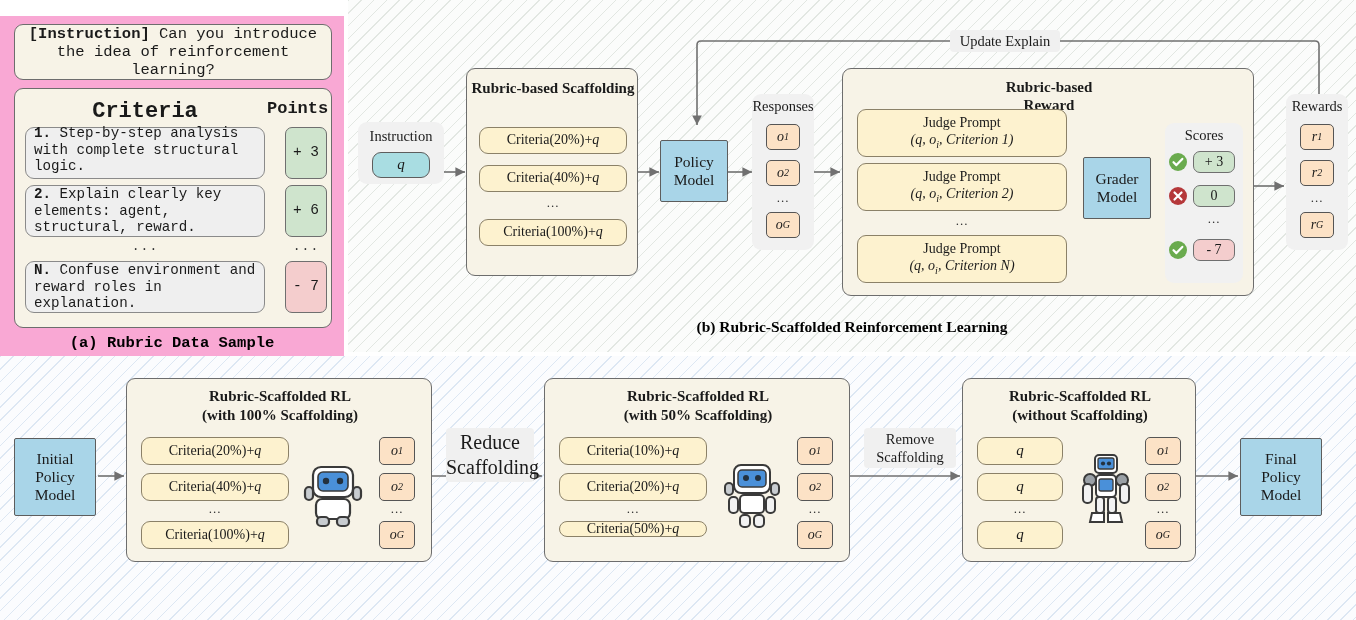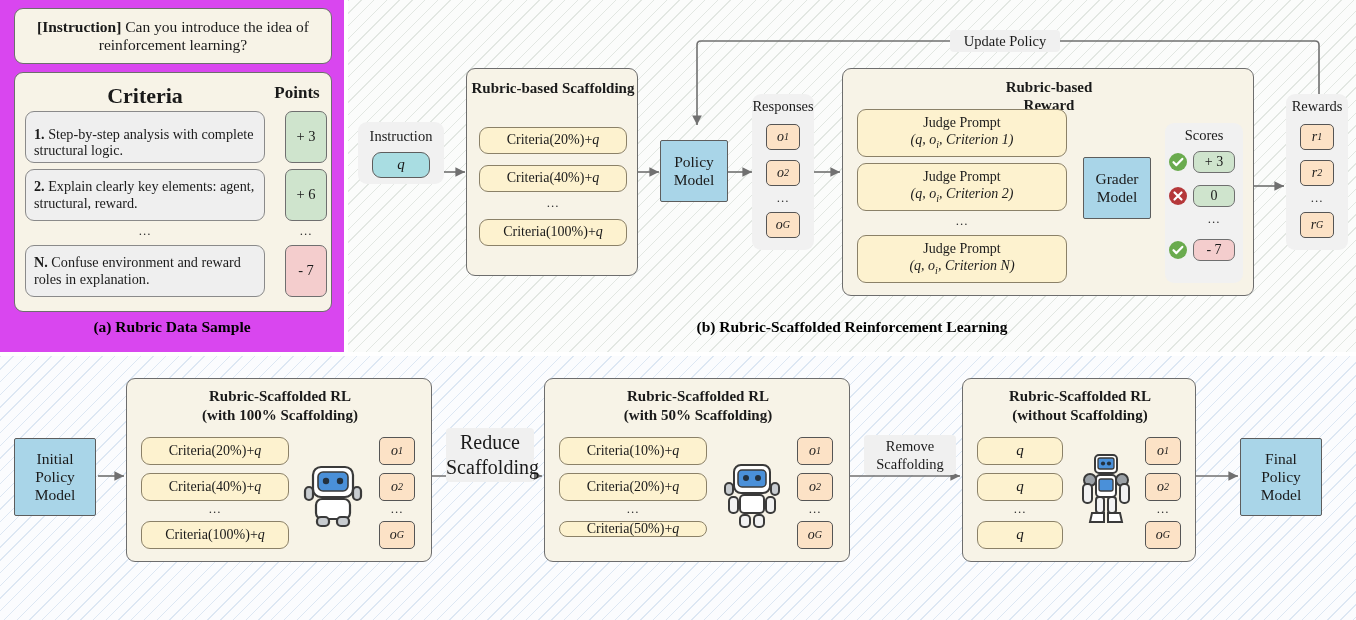--- a/index.html
+++ b/index.html
@@ -4,21 +4,21 @@
 <style>
   html,body{margin:0;padding:0;}
   body{
     width:1356px;height:620px;position:relative;overflow:hidden;
     background:#ffffff;
     font-family:"Liberation Serif", serif;
     color:#1a1a1a;
   }
   
   .panel{position:absolute;}
-  #panel-a{left:0;top:0;width:344px;height:352px;background:#d946ef;}
+  #panel-a{left:0;top:16px;width:344px;height:352px;background:#f9a8d4;font-family:Liberation Mono, monospace;}
   #panel-b{left:348px;top:0;width:1008px;height:352px;
     background:
       repeating-linear-gradient(135deg,
         rgba(206,214,206,0.55) 0px, rgba(206,214,206,0.55) 1px,
         rgba(255,255,255,0) 1px, rgba(255,255,255,0) 9px),
       #fbfcfb;}
   #panel-c{left:0;top:356px;width:1356px;height:264px;
     background:
       repeating-linear-gradient(135deg,
         rgba(196,214,234,0.55) 0px, rgba(196,214,234,0.55) 1px,
@@ -116,21 +116,21 @@
 
     <line x1="717" y1="186" x2="734" y2="186" stroke="#707070" stroke-width="1.6" marker-end="url(#ah)"></line>
 
     <line x1="808" y1="186" x2="822" y2="186" stroke="#707070" stroke-width="1.6" marker-end="url(#ah)"></line>
 
     <line x1="905" y1="186" x2="936" y2="186" stroke="#707070" stroke-width="1.6" marker-end="url(#ah)"></line>
 
     <path d="M971,103 L971,45 Q971,41 967,41 L353,41 Q349,41 349,45 L349,125" fill="none" stroke="#707070" stroke-width="1.6" marker-end="url(#ah)"></path>
   </svg>
 
-  <div class="lbl grey-tag" style="left:602px;top:30px;width:110px;height:22px;line-height:22px;font-size:14.5px;">Update Policy</div>
+  <div class="lbl grey-tag" style="left:602px;top:30px;width:110px;height:22px;line-height:22px;font-size:14.5px;">Update Explain</div>
 
   <div class="grey-panel" style="position:absolute;left:10px;top:122px;width:86px;height:62px;"></div>
   <div class="lbl" style="left:10px;top:128px;width:86px;font-size:14.5px;">Instruction</div>
   <div class="box teal it" style="left:24px;top:152px;width:58px;height:26px;font-size:15px;">q</div>
 
   <div class="box rr cream" style="left:118px;top:68px;width:172px;height:208px;display:block;">
     <div class="lbl bold" style="left:0;top:10px;width:172px;font-size:15px;line-height:1.2;">
       <span>Rubric-based Scaffolding</span>
     </div>
     <div class="box yellow" style="left:12px;top:58px;width:148px;height:27px;font-size:14px;">Criteria(20%)+<i>q</i></div>
@@ -232,21 +232,21 @@
     <line x1="1142" y1="130" x2="1160" y2="130" stroke="#8a8a8a" stroke-width="2" marker-end="url(#ah3)"></line>
   </svg>
 
   <div class="box blue" style="left:14px;top:82px;width:82px;height:78px;font-size:15.5px;flex-direction:column;">
     <span>Initial<br>Policy<br>Model</span>
   </div>
 
   <div class="lbl grey-tag" style="left:446px;top:72px;width:88px;font-size:20px;line-height:1.25;padding:2px 0;">
     <span>Reduce Scaffolding</span>
   </div>
-  <div class="lbl grey-tag" style="left:864px;top:79px;width:92px;font-size:14.5px;line-height:1.25;padding:2px 0;">
+  <div class="lbl grey-tag" style="left:864px;top:72px;width:92px;font-size:14.5px;line-height:1.25;padding:2px 0;">
     <span>Remove Scaffolding</span>
   </div>
 
   <div class="box rr cream" style="left:126px;top:22px;width:306px;height:184px;display:block;">
     <div class="lbl bold" style="left:0;top:8px;width:306px;font-size:15px;line-height:1.25;">
       <span>Rubric-Scaffolded RL</span><br>
       <span>(with 100% Scaffolding)</span>
     </div>
     <div class="box yellow" style="left:14px;top:58px;width:148px;height:28px;font-size:14px;">Criteria(20%)+<i>q</i></div>
     <div class="box yellow" style="left:14px;top:94px;width:148px;height:28px;font-size:14px;">Criteria(40%)+<i>q</i></div>

